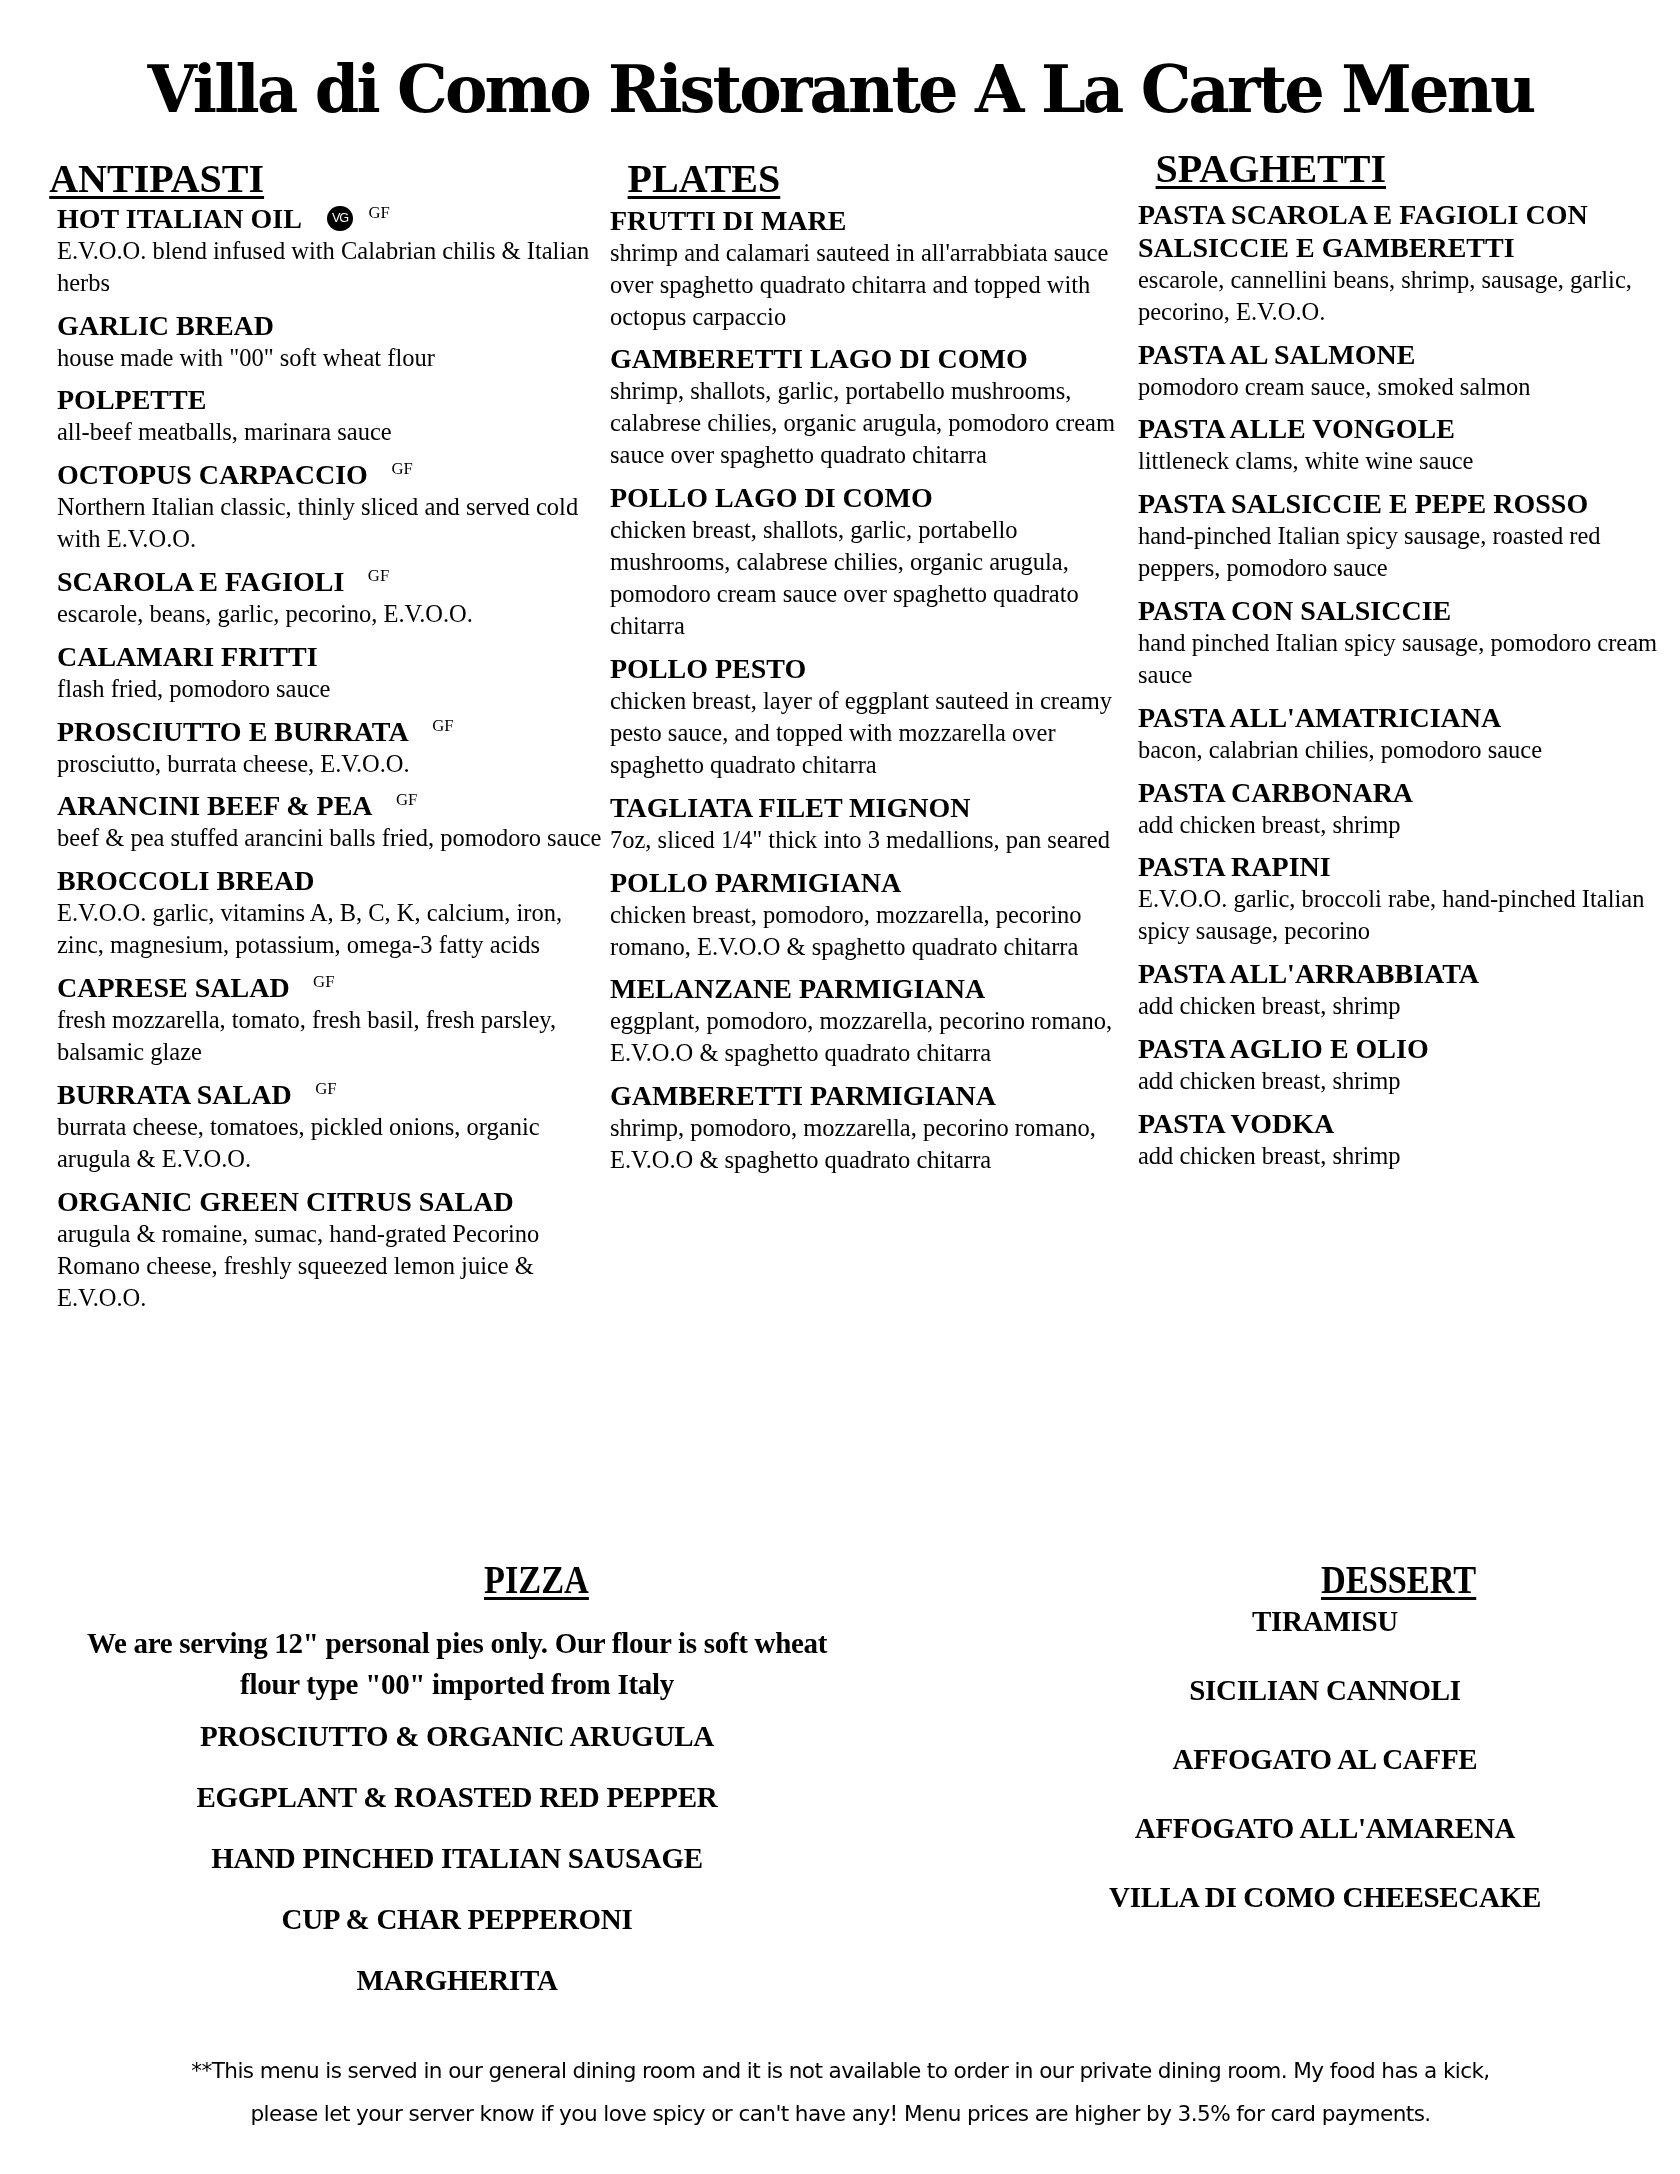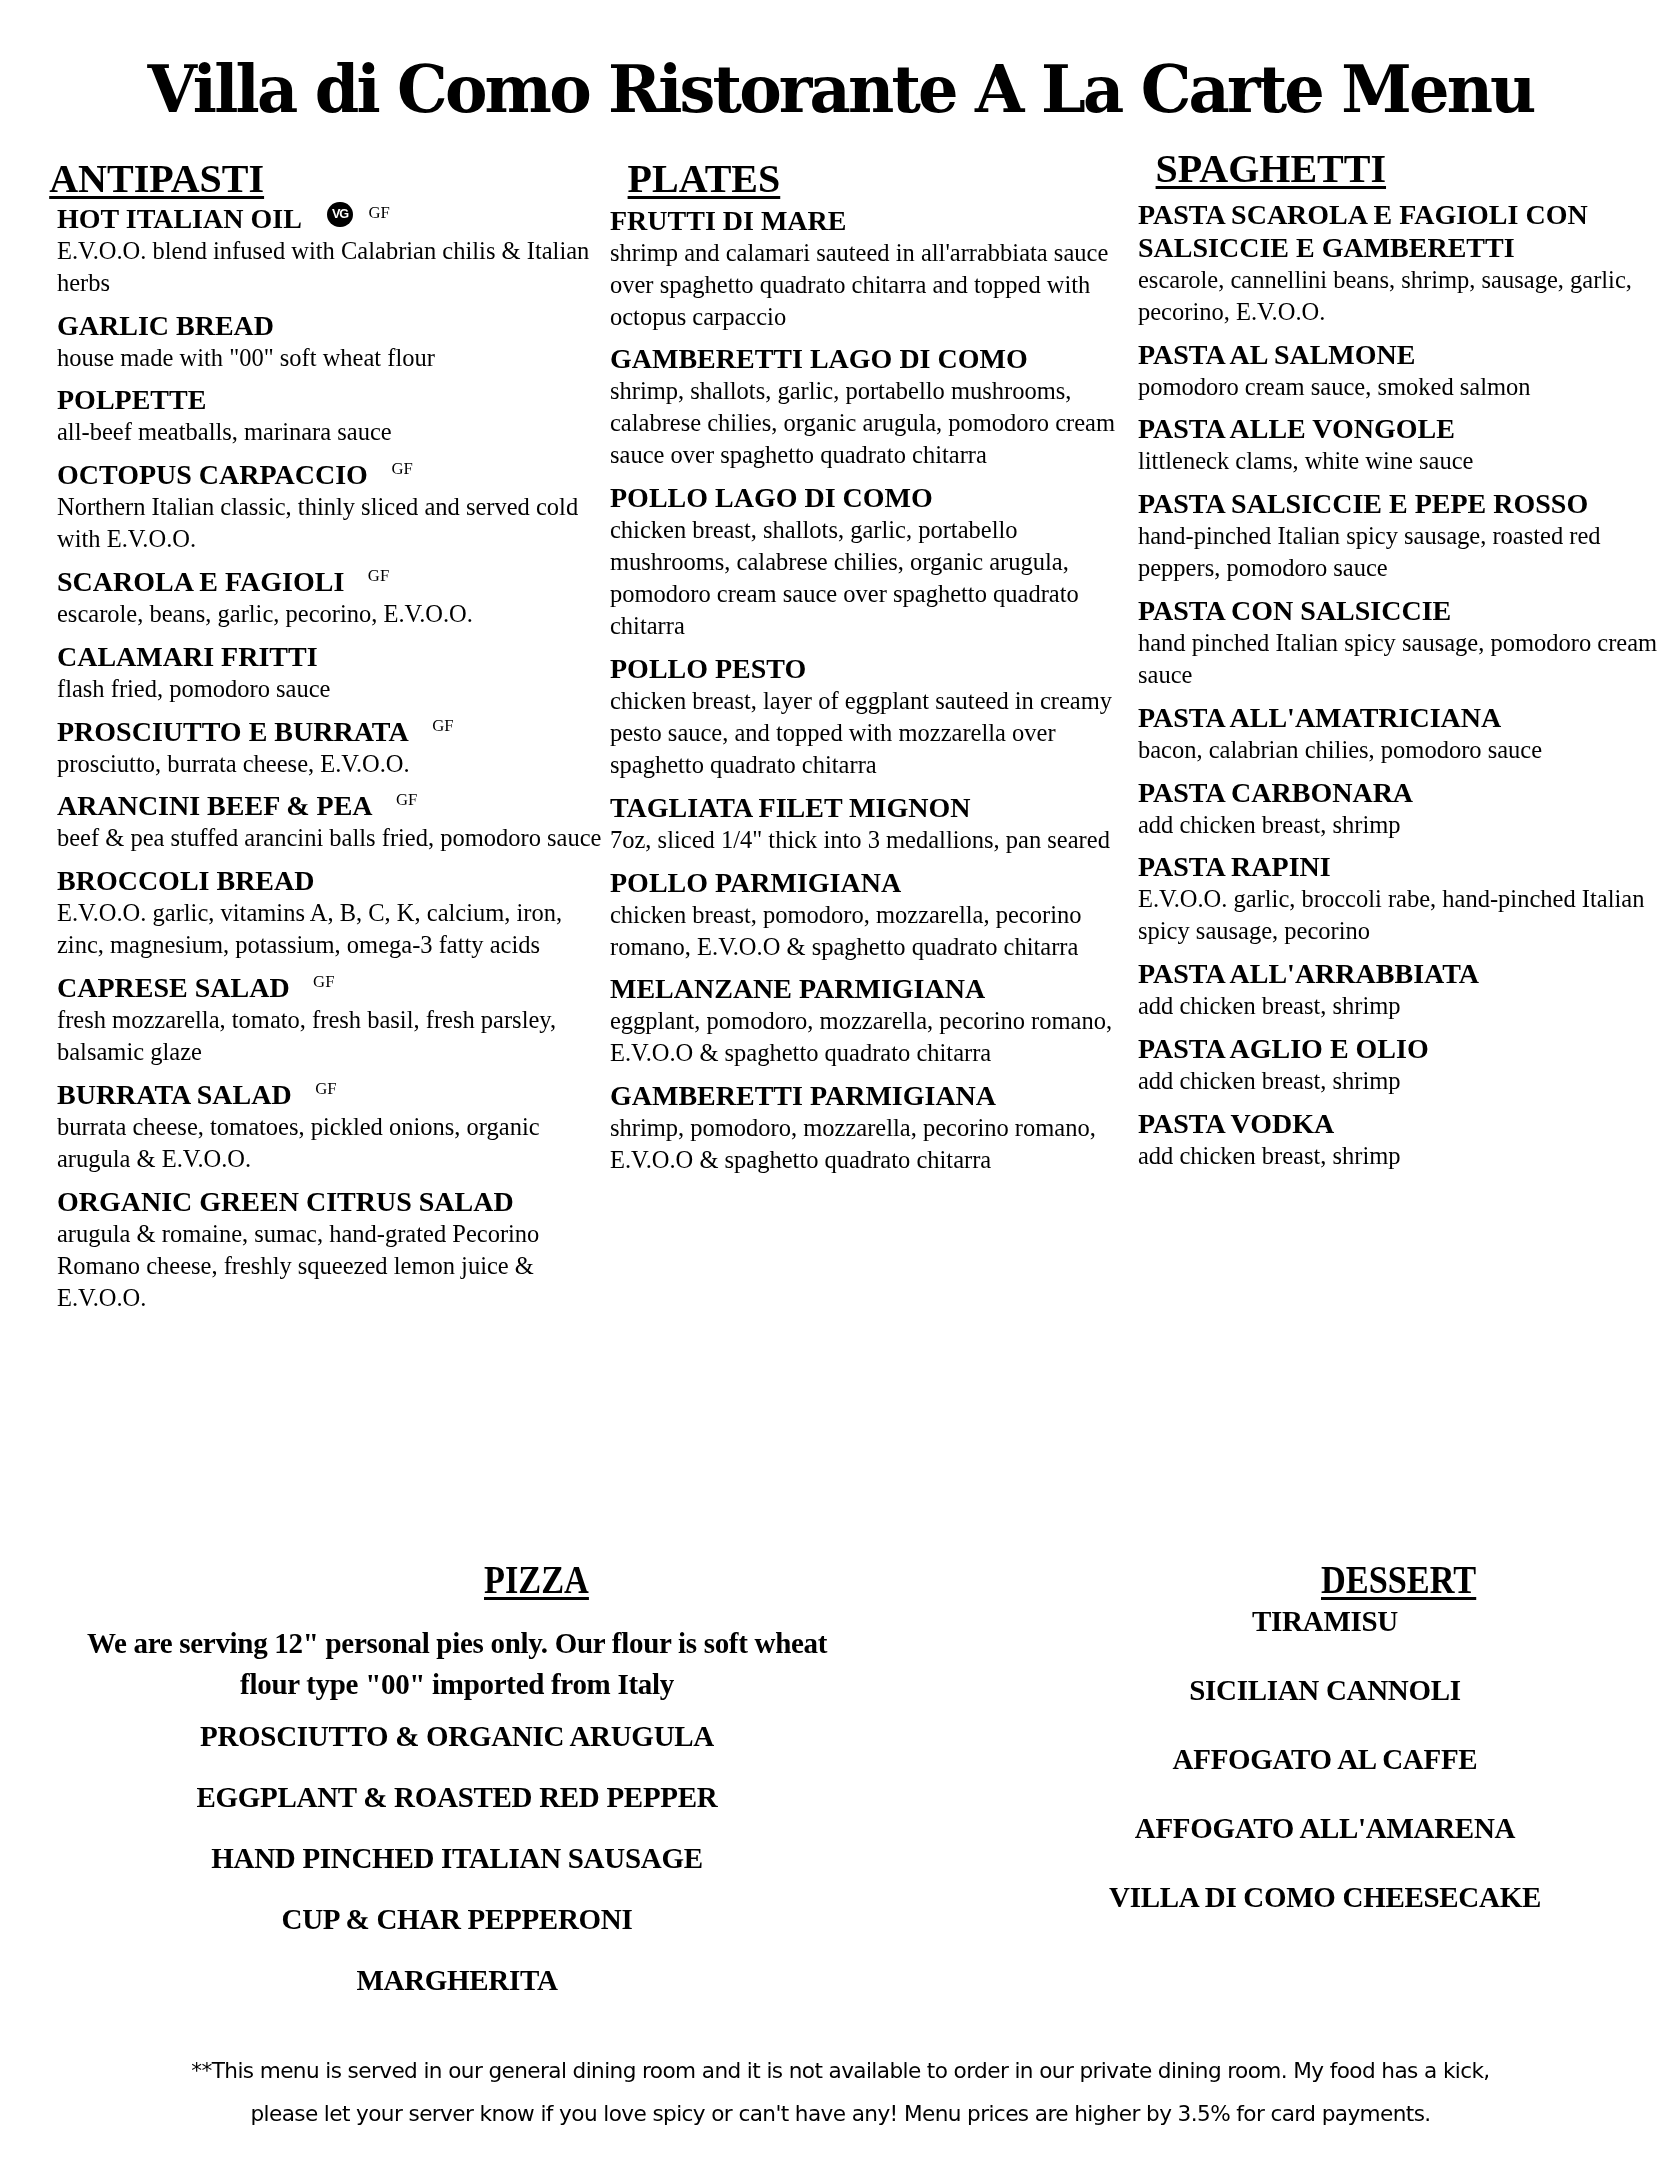--- a/index.html
+++ b/index.html
@@ -22,28 +22,28 @@
     text-decoration: underline; text-decoration-thickness: 2.9px; text-underline-offset: 3.9px;
     line-height: 43px; display: block;
   }
   .col-1 .section-head { margin-left: -7.8px; margin-top: 9.8px; margin-bottom: 2px; }
   .col-2 .section-head { margin-left: 17.6px; margin-top: 9.8px; margin-bottom: 3.9px; }
   .col-3 .section-head { margin-left: 17.6px; margin-top: 0px; margin-bottom: 7.8px; }
 
   .item { margin-bottom: 9.8px; }
   .item-name {
     font-family: "Liberation Serif", serif; font-weight: bold; font-size: 28px; line-height: 33px;
-    display: flex; align-items: flex-start;
+    display: flex; align-items: center;
   }
   .item-desc {
     font-family: "Liberation Serif", serif; font-size: 24.5px; line-height: 32px; color: #000000;
   }
   .badge-vg {
     display: inline-flex; width: 25.5px; height: 25.5px; border-radius: 50%; background: #000; color: #fff;
-    font-family: "Liberation Sans", sans-serif; font-weight: bold; font-size: 12.7px;
+    font-family: "Liberation Sans", sans-serif; font-weight: normal; font-size: 12.7px;
     align-items: center; justify-content: center; margin-left: 25.5px; letter-spacing: -1px;
   }
   .badge-gf {
     font-family: "Liberation Serif", serif; font-size: 16.7px; font-weight: normal;
     margin-left: 23.5px; position: relative; top: -5.9px;
   }
   .badge-vg + .badge-gf { margin-left: 15.7px; }
 
   .bottom-section { position: absolute; top: 1558px; text-align: center; }
   .pizza { left: 65px; width: 784px; }

